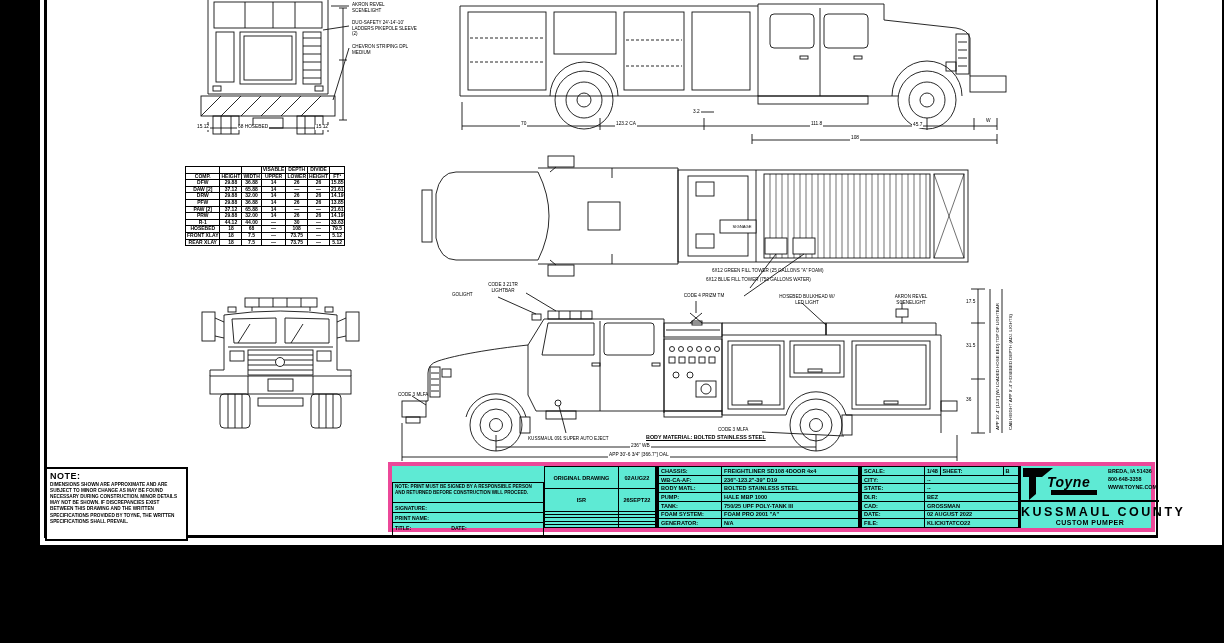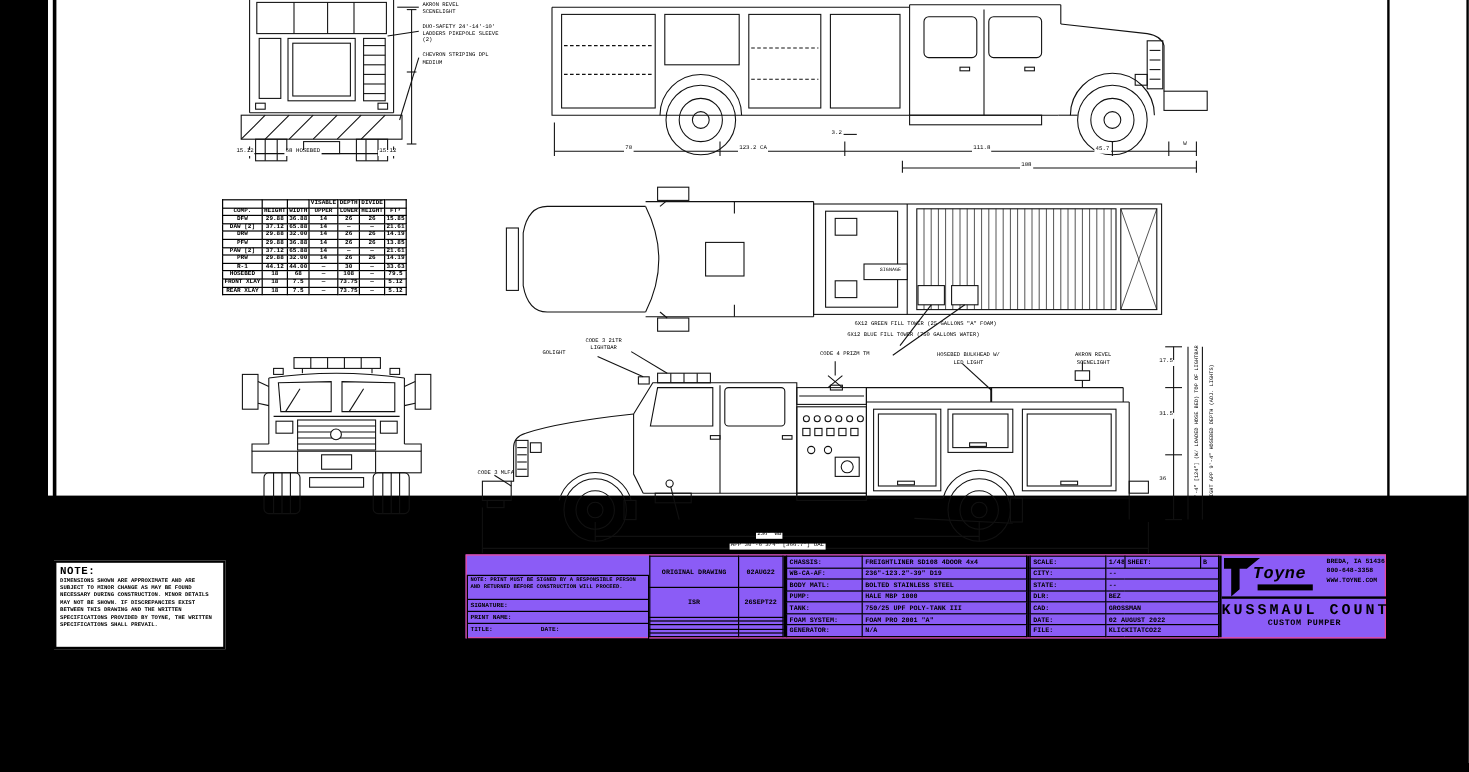--- a/index.html
+++ b/index.html
@@ -1,36 +1,36 @@
 <!DOCTYPE html>
 <html><head>
 <meta charset="utf-8">
 <style>
   html,body{margin:0;padding:0;}
   body{width:1224px;height:643px;background:#000;position:relative;overflow:hidden;
        font-family:"Liberation Sans",sans-serif;color:#000;}
-  .sheet{position:absolute;left:40px;top:0;width:1182px;height:413px;background:#fff;font-family:Liberation Mono, monospace;}
+  .sheet{position:absolute;left:40px;top:0;width:1182px;height:545px;background:#fff;}
   .frame-left{position:absolute;left:4px;top:0;width:3px;height:538px;background:#000;}
   .frame-bottom{position:absolute;left:4px;top:535px;width:1114px;height:3px;background:#000;}
   .frame-right{position:absolute;left:1116px;top:0;width:2px;height:538px;background:#000;}
   svg.art{position:absolute;overflow:visible;}
   .callout{position:absolute;font-size:4.6px;line-height:1.25;text-transform:uppercase;}
   .callout.center{text-align:center;}
   .dimtxt{position:absolute;font-size:4.8px;line-height:1;background:#fff;padding:0 1px;white-space:nowrap;}
   .vlabel{position:absolute;font-size:4.4px;white-space:nowrap;transform-origin:0 0;transform:rotate(-90deg);}
   
   .comp-table{position:absolute;left:145px;top:166px;border-collapse:collapse;background:#fff;}
   .comp-table td,.comp-table th{border:1px solid #000;font-size:5px;font-weight:bold;line-height:5.6px;
       padding:0 1px;text-align:center;white-space:nowrap;}
   
   .note-box{position:absolute;left:5px;top:467px;width:133px;height:66px;border:2px solid #000;background:#fff;padding:2px 3px;}
   .note-title{font-size:9px;font-weight:bold;letter-spacing:.5px;}
   .note-body{font-size:4.7px;font-weight:bold;line-height:1.3;margin-top:1px;}
   
-  .tblock{position:absolute;left:348px;top:462px;width:767px;height:70px;background:#8b5cf6;border:1px solid #ec4899;box-sizing:border-box;}
+  .tblock{position:absolute;left:348px;top:462px;width:767px;height:70px;background:#5eead4;border:4px solid #ec4899;box-sizing:border-box;}
   .tb-sec{position:absolute;top:0;height:100%;box-sizing:border-box;}
   .tb-table{border-collapse:collapse;width:100%;height:100%;table-layout:fixed;}
   .tb-table td{border:1px solid #000;font-size:5.6px;font-weight:bold;padding:0 2px;white-space:nowrap;overflow:hidden;}
   .rev-desc{text-align:center;width:62%;}
   .rev-date{text-align:center;}
   .lbl{width:58px;}
   .sig-area{position:absolute;left:0;top:16px;width:152px;height:54px;border:1px solid #000;box-sizing:border-box;}
   .sig-note{font-size:4.6px;font-weight:bold;line-height:1.25;padding:1px 2px;height:20px;border-bottom:1px solid #000;box-sizing:border-box;}
   .sig-row{font-size:5.2px;font-weight:bold;border-bottom:1px solid #000;height:10px;line-height:10px;padding:0 2px;box-sizing:border-box;}
   .sig-row:last-child{border-bottom:none;}

